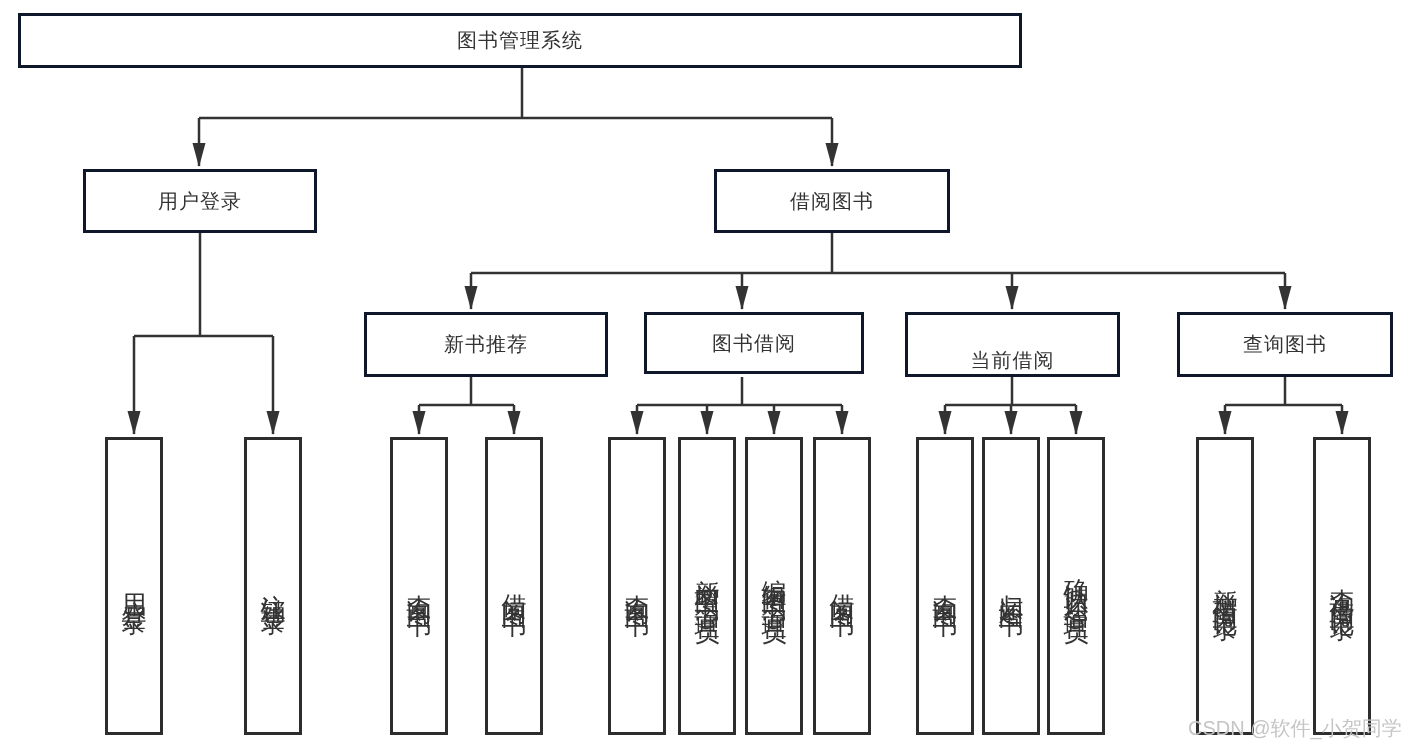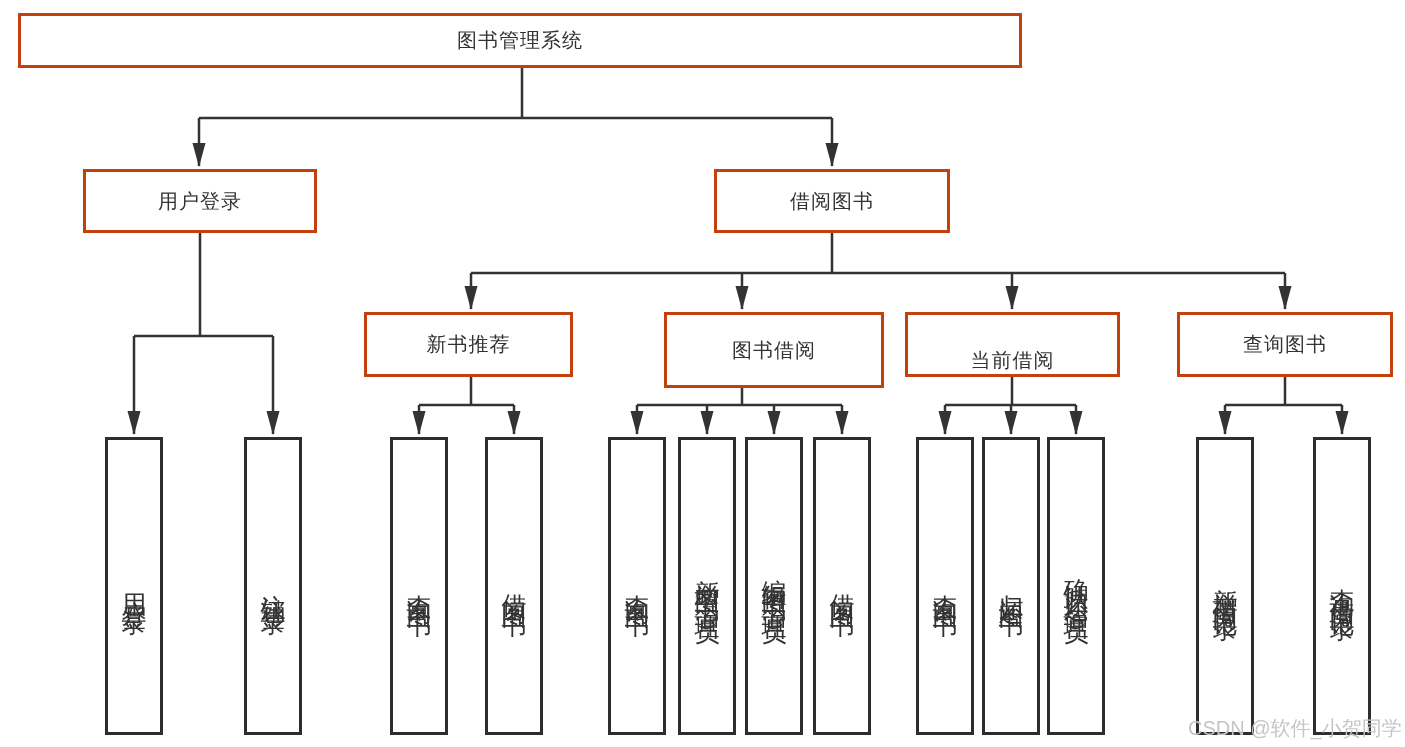--- a/index.html
+++ b/index.html
@@ -7,21 +7,21 @@
     position:relative;
     width:1405px;height:747px;
     background:#ffffff;
     font-family:"Liberation Sans","DejaVu Sans",sans-serif;
     overflow:hidden;
   }
   .wires{position:absolute;left:0;top:0;width:1405px;height:747px;z-index:0;}
   .node{
     position:absolute;
     box-sizing:border-box;
-    border:3px solid #c2410c;
+    border:3px solid #0f172a;
     background:#ffffff;
     display:flex;align-items:center;justify-content:center;
     z-index:1;
   }
   .hlabel{
     color:#333333;
     font-size:20px;
     letter-spacing:1px;
     white-space:nowrap;
   }
@@ -103,24 +103,24 @@
     <span class="hlabel">图书管理系统</span>
   </div>
 
   <div class="node" style="left:83px;top:169px;width:234px;height:64px;">
     <span class="hlabel">用户登录</span>
   </div>
   <div class="node" style="left:714px;top:169px;width:236px;height:64px;">
     <span class="hlabel">借阅图书</span>
   </div>
 
-  <div class="node" style="left:364px;top:312px;width:209px;height:65px;">
+  <div class="node" style="left:364px;top:312px;width:244px;height:65px;">
     <span class="hlabel">新书推荐</span>
   </div>
-  <div class="node" style="left:664px;top:312px;width:220px;height:76px;">
+  <div class="node" style="left:644px;top:312px;width:220px;height:62px;">
     <span class="hlabel">图书借阅</span>
   </div>
   <div class="node" style="left:905px;top:312px;width:215px;height:65px;align-items:flex-end;">
     <span class="hlabel">当前借阅</span>
   </div>
   <div class="node" style="left:1177px;top:312px;width:216px;height:65px;">
     <span class="hlabel">查询图书</span>
   </div>
 
   <div class="vnode" style="left:105px;">

